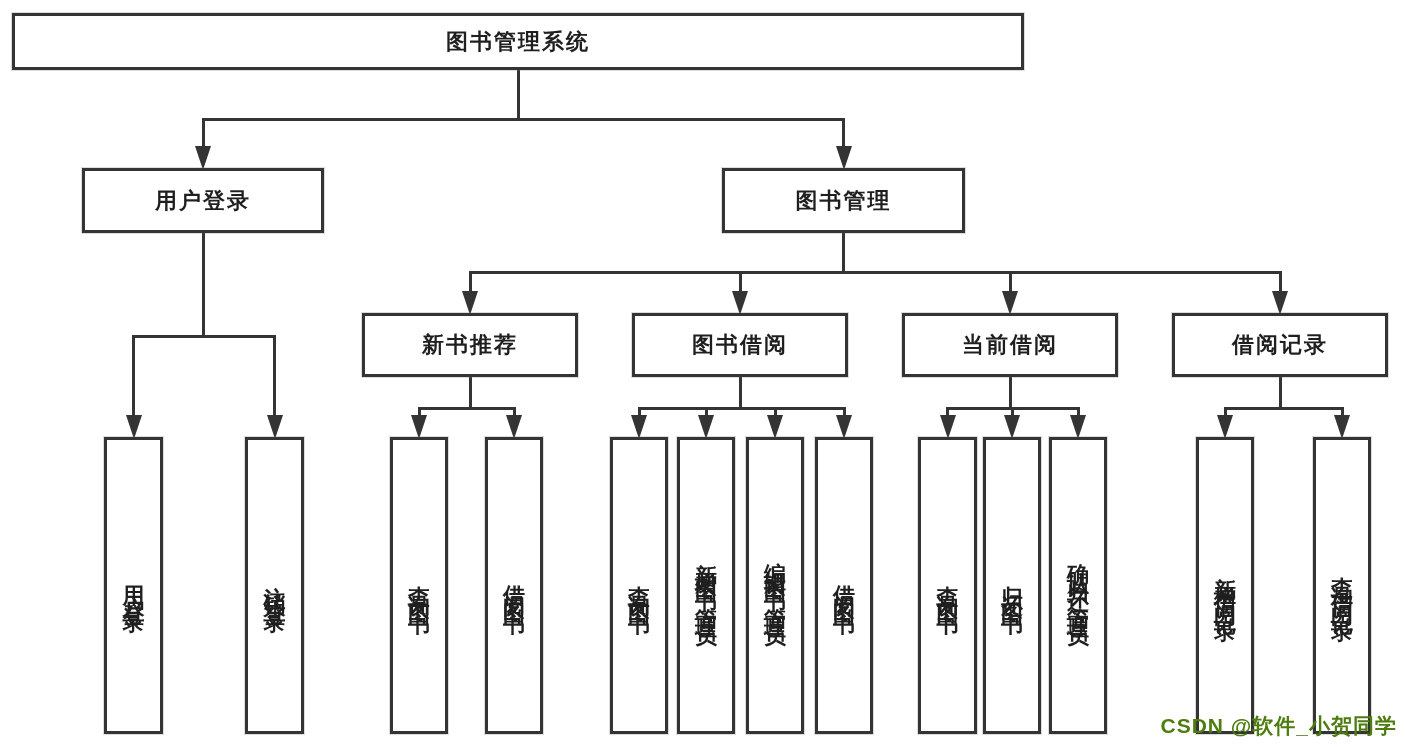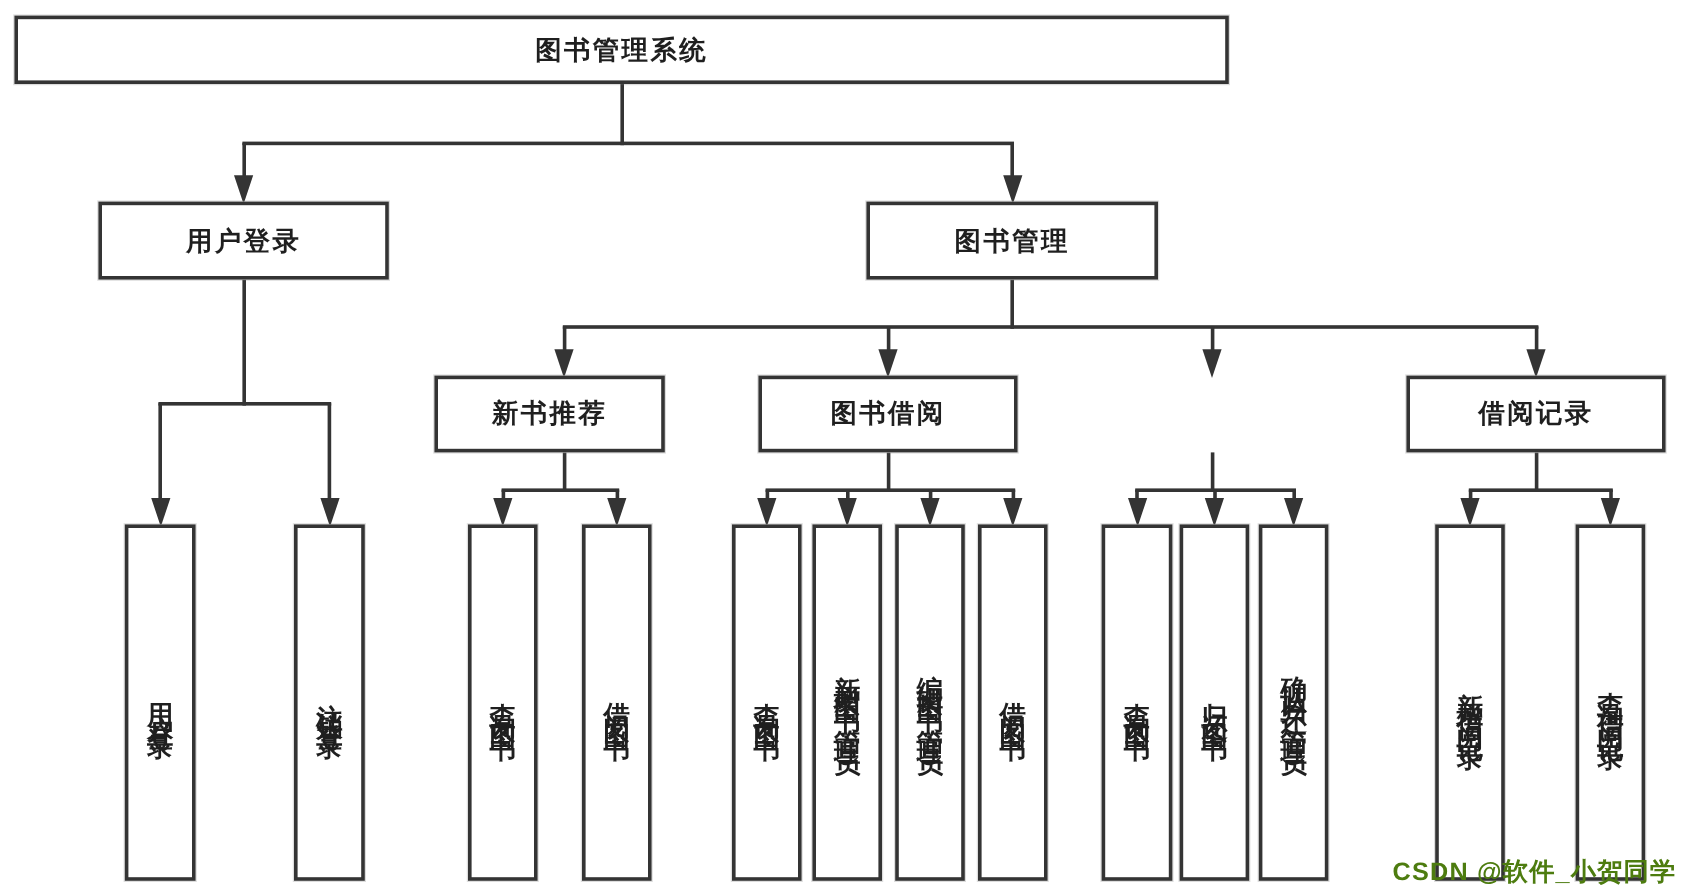--- a/index.html
+++ b/index.html
@@ -111,22 +111,23 @@
     <div class="arrow" style="left: 1070px; top: 415px;"></div>
     <div class="line" style="left: 1278.5px; top: 377px; width: 3px; height: 32.5px;"></div>
     <div class="line" style="left: 1223.5px; top: 406.5px; width: 120px; height: 3px;"></div>
     <div class="line" style="left: 1223.5px; top: 408px; width: 3px; height: 9px;"></div>
     <div class="arrow" style="left: 1217px; top: 415px;"></div>
     <div class="line" style="left: 1340.5px; top: 408px; width: 3px; height: 9px;"></div>
     <div class="arrow" style="left: 1334px; top: 415px;"></div>
     <div class="node horizontal" style="left: 12px; top: 13px; width: 1012px; height: 57px;">图书管理系统</div>
     <div class="node horizontal" style="left: 82px; top: 168px; width: 242px; height: 65px;">用户登录</div>
     <div class="node horizontal" style="left: 722px; top: 168px; width: 243px; height: 65px;">图书管理</div>
-    <div class="node horizontal" style="left: 362px; top: 313px; width: 192px; height: 64px;">新书推荐</div>
+    <div class="node horizontal" style="left: 362px; top: 313px; width: 216px; height: 64px;">新书推荐</div>
     <div class="node horizontal" style="left: 632px; top: 313px; width: 216px; height: 64px;">图书借阅</div>
+    <div class="node horizontal" style="left: 902px; top: 313px; width: 216px; height: 64px;">当前借阅</div>
     <div class="node horizontal" style="left: 1172px; top: 313px; width: 216px; height: 64px;">借阅记录</div>
     <div class="node vertical" style="left: 104px; top: 437px; width: 59px; height: 297px;">用户登录</div>
     <div class="node vertical" style="left: 245px; top: 437px; width: 59px; height: 297px;">注销登录</div>
     <div class="node vertical" style="left: 390px; top: 437px; width: 58px; height: 297px;">查询图书</div>
     <div class="node vertical" style="left: 485px; top: 437px; width: 58px; height: 297px;">借阅图书</div>
     <div class="node vertical" style="left: 610px; top: 437px; width: 58px; height: 297px;">查询图书</div>
     <div class="node vertical" style="left: 677px; top: 437px; width: 58px; height: 297px;">新增图书（管理员）</div>
     <div class="node vertical" style="left: 746px; top: 437px; width: 58px; height: 297px;">编辑图书（管理员）</div>
     <div class="node vertical" style="left: 815px; top: 437px; width: 58px; height: 297px;">借阅图书</div>
     <div class="node vertical" style="left: 918px; top: 437px; width: 59px; height: 297px;">查询图书</div>

